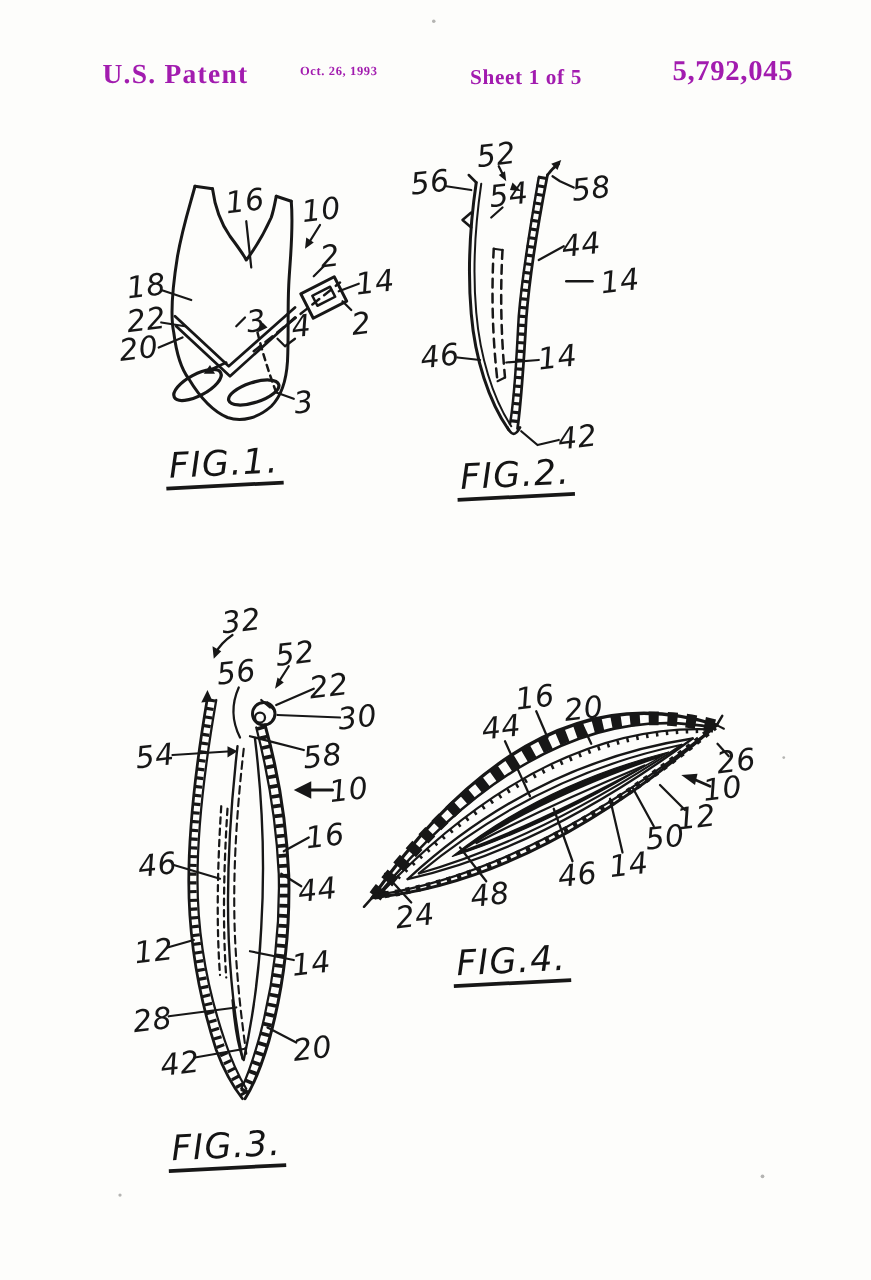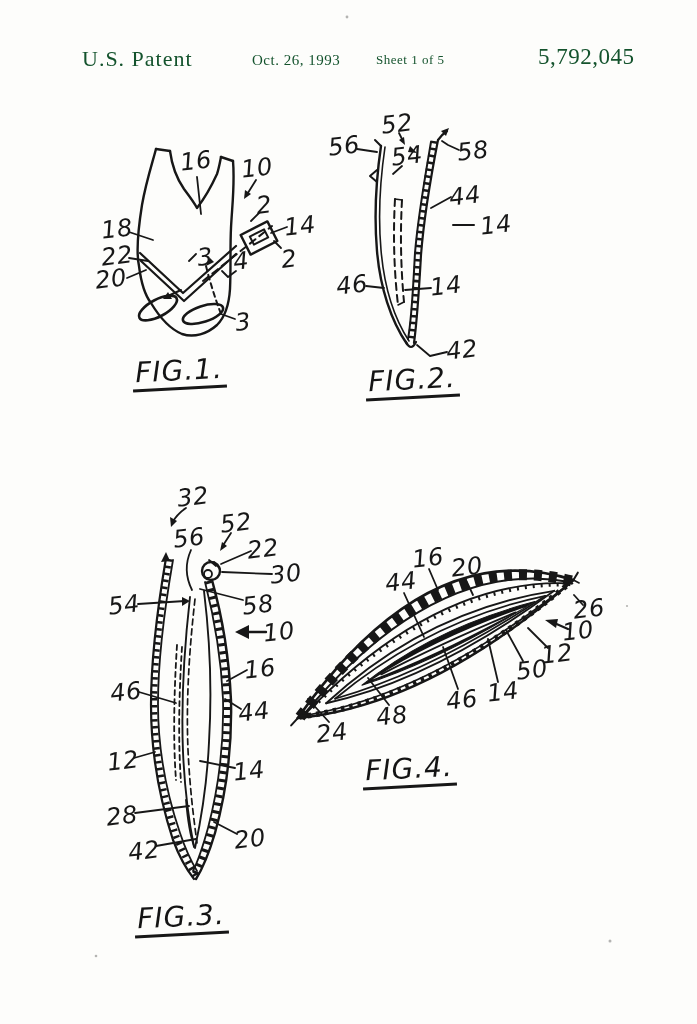--- a/index.html
+++ b/index.html
@@ -3,25 +3,25 @@
 <meta charset="utf-8">
 <style>
   html,body { margin:0; padding:0; background:#e8e8e6; }
   .page {
     position:relative; width:697px; height:1024px;
     background:#fdfdfb; overflow:hidden;
     font-family:"DejaVu Sans", sans-serif; color:#141414;
   }
   .hdr {
     position:absolute; white-space:nowrap;
-    font-family:"Liberation Serif", serif; font-weight:normal; color:#14532d;
+    font-family:"Liberation Serif", serif; font-weight:bold; color:#a21caf;
   }
   .hdr-title   { left:82px;  top:46px; font-size:22px; letter-spacing:1px; }
-  .hdr-date    { left:252px; top:52px; font-size:15px; letter-spacing:0.5px; }
-  .hdr-sheet   { left:376px; top:52px; font-size:13px; letter-spacing:0.5px; }
+  .hdr-date    { left:240px; top:52px; font-size:10px; letter-spacing:0.5px; }
+  .hdr-sheet   { left:376px; top:52px; font-size:17px; letter-spacing:0.5px; }
   .hdr-patnum  { left:538px; top:44px; font-size:23px; letter-spacing:0.5px; }
   .ref {
     position:absolute; transform:translate(-50%,-50%) rotate(-7deg);
     font-style:italic; font-size:24px; color:#171717; white-space:nowrap;
     letter-spacing:0.5px;
   }
   .caption {
     position:absolute; transform:translate(-50%,-50%) rotate(-3deg);
     font-style:italic; font-size:28px; color:#141414; white-space:nowrap;
     border-bottom:3px solid #171717; padding:0 3px 0 3px; letter-spacing:1px;

